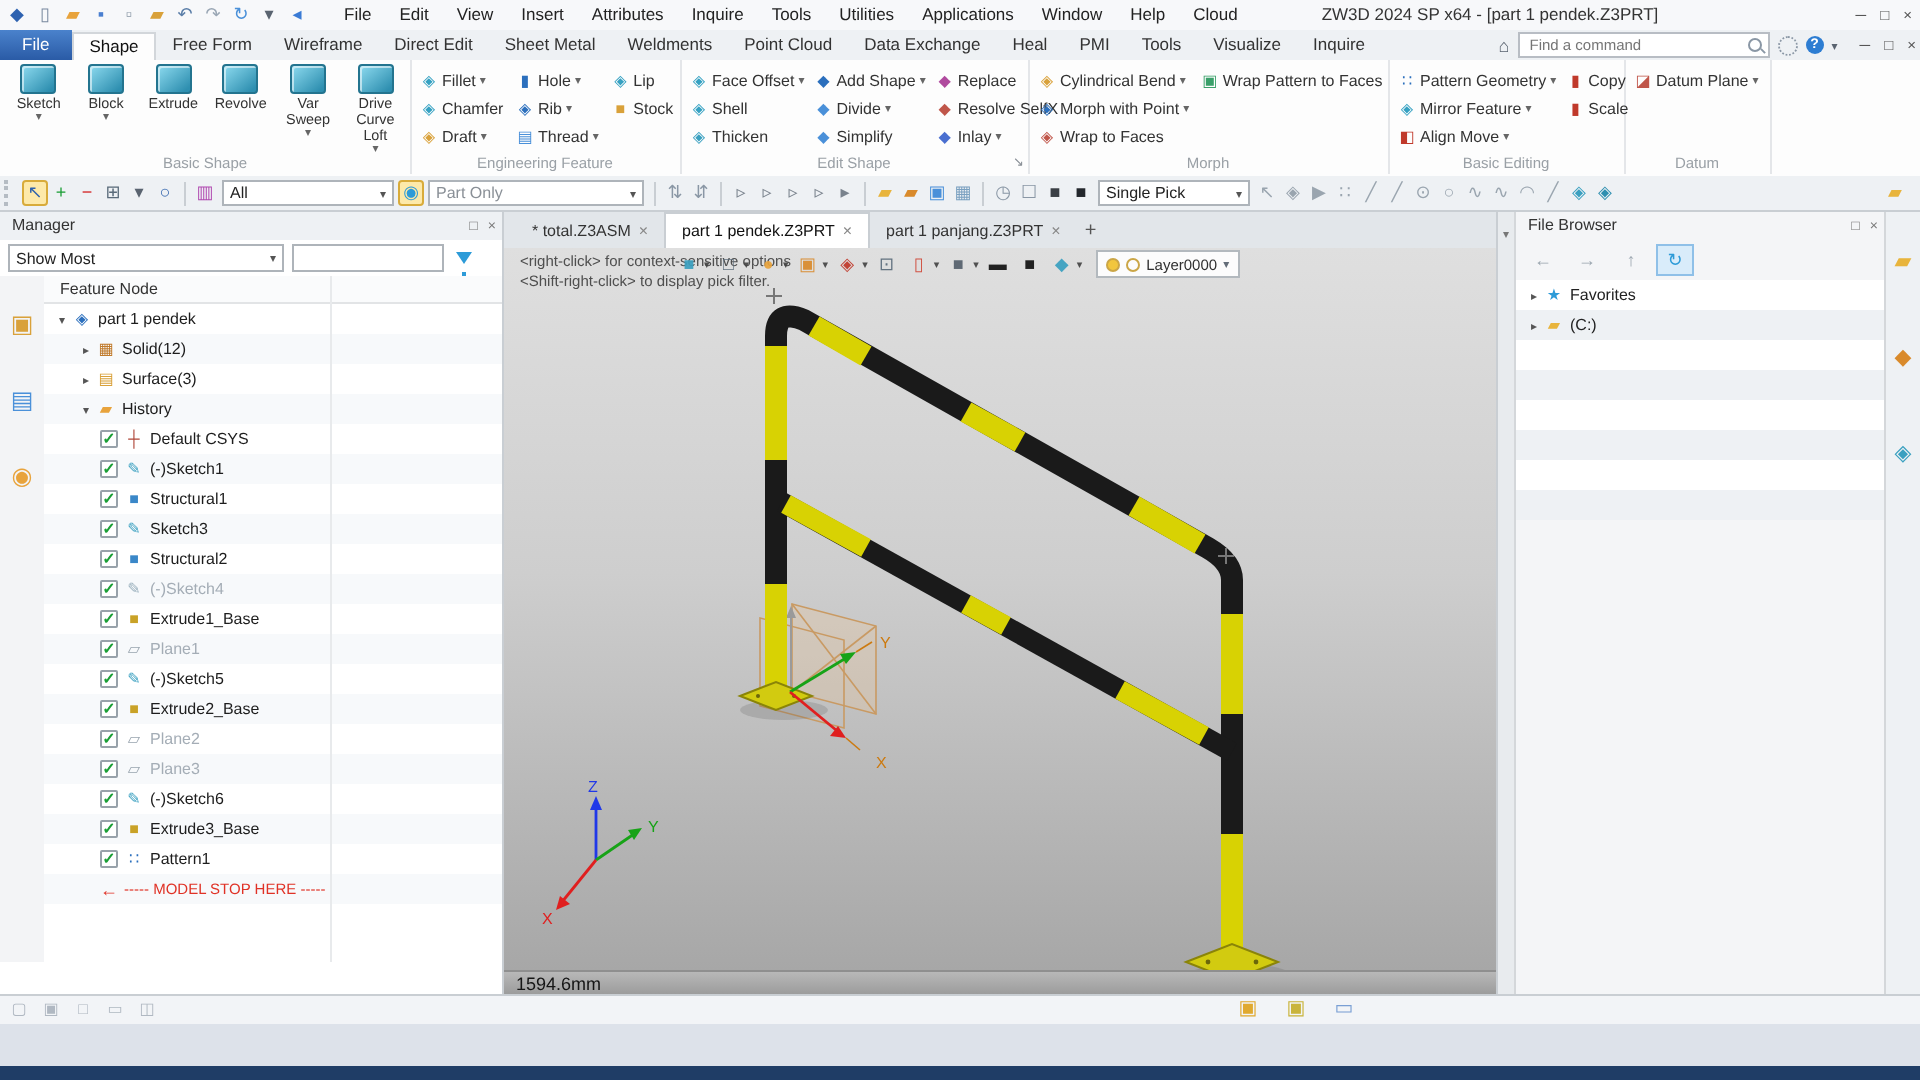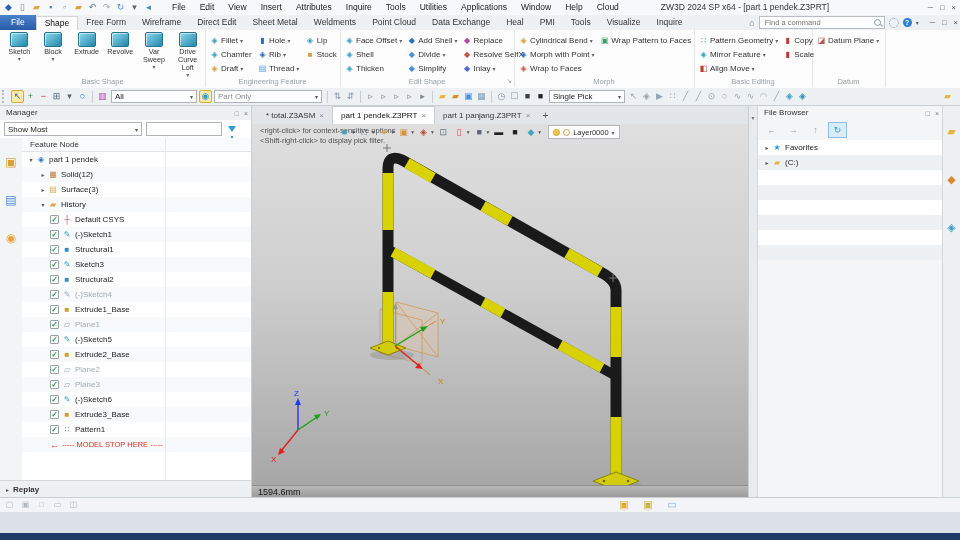--- a/index.html
+++ b/index.html
@@ -279,21 +279,21 @@
           <div class="rsmall">
             <span class="ric" style="color: rgb(53, 161, 194);">◈</span>
             <span>Shell</span>
           </div>
           <div class="rsmall">
             <span class="ric" style="color: rgb(58, 160, 192);">◈</span>
             <span>Thicken</span>
           </div>
           <div class="rsmall">
             <span class="ric" style="color: rgb(43, 111, 189);">◆</span>
-            <span>Add Shell</span>
+            <span>Add Shape</span>
             <span class="caret">▾</span>
           </div>
           <div class="rsmall">
             <span class="ric" style="color: rgb(74, 144, 217);">◆</span>
             <span>Divide</span>
             <span class="caret">▾</span>
           </div>
           <div class="rsmall">
             <span class="ric" style="color: rgb(74, 144, 217);">◆</span>
             <span>Simplify</span>
@@ -585,24 +585,20 @@
             </span>
             <span class="ticon" style="color: rgb(43, 111, 189);">∷</span>
             <span class="tlabel">Pattern1</span>
           </div>
           <div class="trow alt stop" style="padding-left: 28px;">
             <span class="stoparrow">←</span>
             <span class="tlabel">----- MODEL STOP HERE -----</span>
           </div>
         </div>
       <div class="vline"></div>
-    </div>
-    <div class="replaybar">
-      <span class="tarrow">▸</span>
-      <span style="font-weight:bold;">Replay</span>
     </div>
   </div>
 
   <div class="abs center">
     <div class="doctabs">
         <div class="dtab">
           <span>* total.Z3ASM</span>
           <span class="tclose">×</span>
         </div>
         <div class="dtab active">

